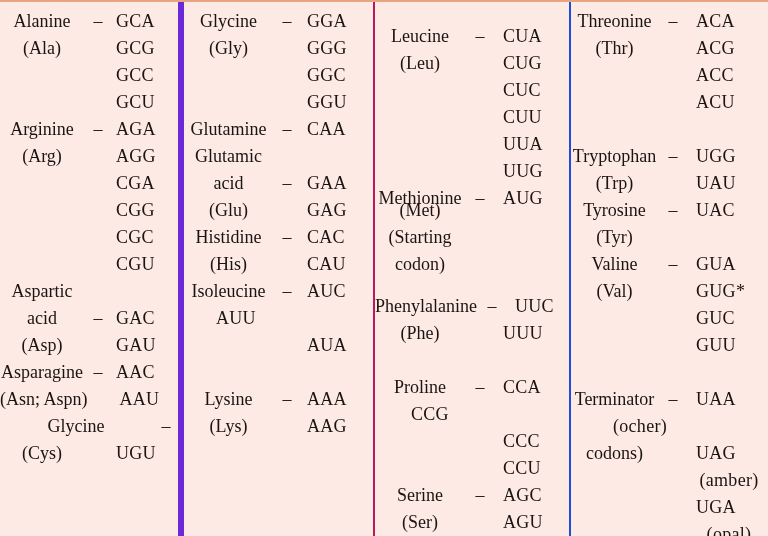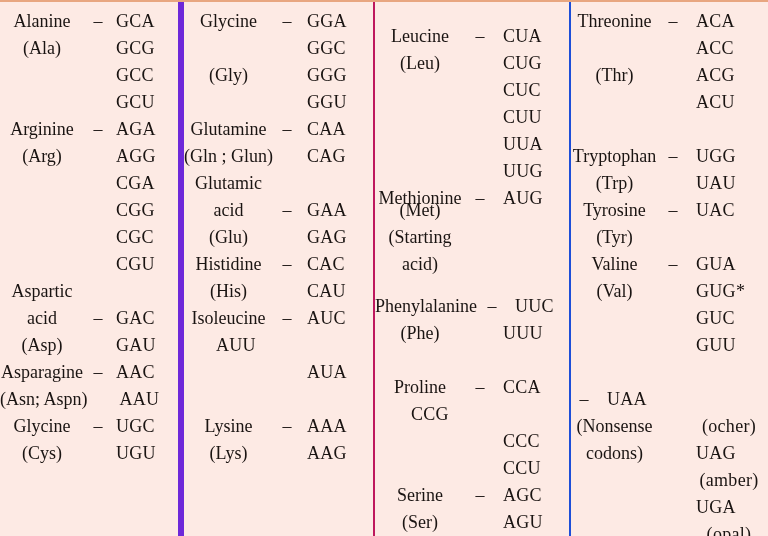--- a/index.html
+++ b/index.html
@@ -160,58 +160,52 @@
         <span class="codon-cell">AAC</span>
       </div>
       <div class="codon-row">
         <span class="aa-name">(Asn; Aspn)</span>
         <span class="dash-cell"></span>
         <span class="codon-cell">AAU</span>
       </div>
       <div class="codon-row">
         <span class="aa-name">Glycine</span>
         <span class="dash-cell">–</span>
-        <span class="codon-cell">UGC</span>
       </div>
       <div class="codon-row">
         <span class="aa-name">(Cys)</span>
         <span class="dash-cell"></span>
         <span class="codon-cell">UGU</span>
       </div>
     </div>
     <div class="codon-column col-1">
       <div class="codon-row">
         <span class="aa-name">Glycine</span>
         <span class="dash-cell">–</span>
         <span class="codon-cell">GGA</span>
       </div>
       <div class="codon-row">
+        <span class="aa-name">(Gly)</span>
+        <span class="dash-cell"></span>
+        <span class="codon-cell">GGG</span>
+      </div>
+      <div class="codon-row">
         <span class="aa-name"></span>
         <span class="dash-cell"></span>
         <span class="codon-cell">GGC</span>
       </div>
       <div class="codon-row">
-        <span class="aa-name">(Gly)</span>
-        <span class="dash-cell"></span>
-        <span class="codon-cell">GGG</span>
-      </div>
-      <div class="codon-row">
         <span class="aa-name"></span>
         <span class="dash-cell"></span>
         <span class="codon-cell">GGU</span>
       </div>
       <div class="codon-row">
         <span class="aa-name">Glutamine</span>
         <span class="dash-cell">–</span>
         <span class="codon-cell">CAA</span>
-      </div>
-      <div class="codon-row">
-        <span class="aa-name">(Gln ; Glun)</span>
-        <span class="dash-cell"></span>
-        <span class="codon-cell">CAG</span>
       </div>
       <div class="codon-row">
         <span class="aa-name">Glutamic</span>
         <span class="dash-cell"></span>
         <span class="codon-cell"></span>
       </div>
       <div class="codon-row">
         <span class="aa-name">acid</span>
         <span class="dash-cell">–</span>
         <span class="codon-cell">GAA</span>
@@ -301,21 +295,21 @@
         <span class="aa-name">(Met)</span>
         <span class="dash-cell"></span>
         <span class="codon-cell"></span>
       </div>
       <div class="codon-row">
         <span class="aa-name">(Starting</span>
         <span class="dash-cell"></span>
         <span class="codon-cell"></span>
       </div>
       <div class="codon-row">
-        <span class="aa-name">acid)</span>
+        <span class="aa-name">codon)</span>
         <span class="dash-cell"></span>
         <span class="codon-cell"></span>
       </div>
       <div class="codon-row">
         <span class="aa-name">Phenylalanine</span>
         <span class="dash-cell">–</span>
         <span class="codon-cell">UUC</span>
       </div>
       <div class="codon-row">
         <span class="aa-name">(Phe)</span>
@@ -362,30 +356,30 @@
         <span class="codon-cell">UCA</span>
       </div>
     </div>
     <div class="codon-column col-3">
       <div class="codon-row">
         <span class="aa-name">Threonine</span>
         <span class="dash-cell">–</span>
         <span class="codon-cell">ACA</span>
       </div>
       <div class="codon-row">
+        <span class="aa-name">(Thr)</span>
+        <span class="dash-cell"></span>
+        <span class="codon-cell">ACG</span>
+      </div>
+      <div class="codon-row">
         <span class="aa-name"></span>
         <span class="dash-cell"></span>
         <span class="codon-cell">ACC</span>
       </div>
       <div class="codon-row">
-        <span class="aa-name">(Thr)</span>
-        <span class="dash-cell"></span>
-        <span class="codon-cell">ACG</span>
-      </div>
-      <div class="codon-row">
         <span class="aa-name"></span>
         <span class="dash-cell"></span>
         <span class="codon-cell">ACU</span>
       </div>
       <div class="codon-row spacer-row">
         <span class="aa-name"></span>
         <span class="dash-cell"></span>
         <span class="codon-cell"></span>
       </div>
       <div class="codon-row">
@@ -427,25 +421,25 @@
         <span class="aa-name"></span>
         <span class="dash-cell"></span>
         <span class="codon-cell">GUU</span>
       </div>
       <div class="codon-row spacer-row">
         <span class="aa-name"></span>
         <span class="dash-cell"></span>
         <span class="codon-cell"></span>
       </div>
       <div class="codon-row">
+        <span class="aa-name">Terminator</span>
         <span class="dash-cell">–</span>
         <span class="codon-cell">UAA</span>
       </div>
       <div class="codon-row">
-        <span class="aa-name">(Nonsense</span>
         <span class="dash-cell"></span>
         <span class="codon-cell centered">(ocher)</span>
       </div>
       <div class="codon-row">
         <span class="aa-name">codons)</span>
         <span class="dash-cell"></span>
         <span class="codon-cell">UAG</span>
       </div>
       <div class="codon-row">
         <span class="aa-name"></span>

